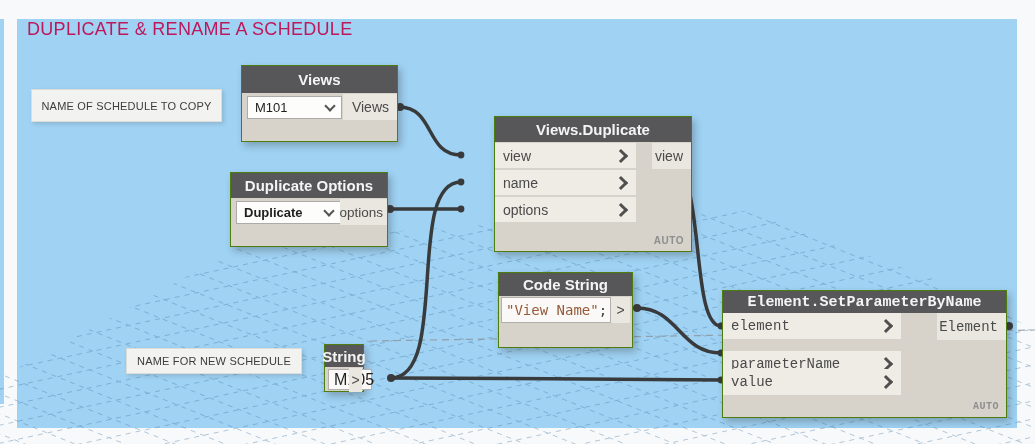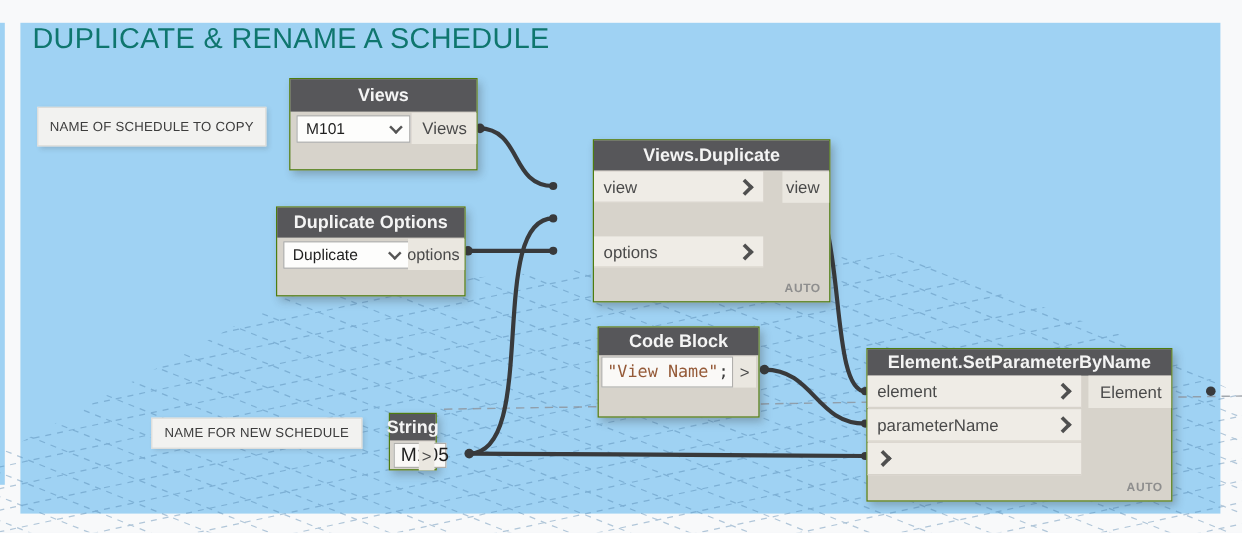--- a/index.html
+++ b/index.html
@@ -1,20 +1,20 @@
 <!DOCTYPE html>
 <html><head>
 <meta charset="utf-8">
 <style>
   html,body{margin:0;padding:0;background:#f8f9fa;}
   #canvas{position:relative;width:1035px;height:444px;overflow:hidden;
           font-family:"Liberation Sans",sans-serif;background:#f8f9fa;}
   
   .group{position:absolute;background:#9fd2f3;}
-  .group-title{position:absolute;font-size:24px;color:#0f766e;letter-spacing:.3px;white-space:nowrap;}
+  .group-title{position:absolute;font-size:18px;color:#be185d;letter-spacing:.3px;white-space:nowrap;}
   
   svg.layer{position:absolute;left:0;top:0;width:1035px;height:444px;pointer-events:none;}
   
   .node{position:absolute;background:#d7d3cb;border:1px solid #4d7c0f;
         box-shadow:3px 4px 7px rgba(50,50,50,.30);box-sizing:border-box;}
   .node-header{position:absolute;left:0;top:0;right:0;background:#57575a;color:#f4f4f4;
         font-weight:bold;font-size:15px;text-align:center;display:flex;align-items:center;justify-content:center;}
   .in-port{position:absolute;left:0;background:#efece6;display:flex;align-items:center;
         padding:0 8px;box-sizing:border-box;border-bottom:1px solid #d7d3cb;}
   .port-label{font-size:14px;color:#4a4a4a;flex:1;}
@@ -160,75 +160,80 @@
       <span>M101</span>
       <span class="chev-down"></span>
     </div>
     <div class="out-port" style="top:28px;width:54px;height:26px;">
         <span>Views</span>
       </div>
   </div>
 
   <div class="node" style="left:230px;top:172px;width:158px;height:75px;">
     <div class="node-header" style="height:25px;">Duplicate Options</div>
-    <div class="dropdown" style="left:5px;top:28px;width:105px;height:23px;">
+    <div class="dropdown" style="left:5px;top:28px;width:105px;height:23px;font-weight:bold;">
       <span>Duplicate</span>
       <span class="chev-down"></span>
     </div>
     <div class="out-port" style="top:26px;width:47px;height:26px;font-size:13.5px;padding:0 4px;">
         <span>options</span>
       </div>
   </div>
 
   <div class="node" style="left:462px;top:116px;width:198px;height:136px;margin-left:32px;">
     <div class="node-header" style="height:25px;">Views.Duplicate</div>
     <div class="in-port" style="top:26px;width:141px;height:26px;">
       <span class="port-label">view</span>
       <span class="chev-right"></span>
     </div>
+    <div class="in-port" style="top:53px;width:141px;height:26px;">
+      <span class="port-label">name</span>
+      <span class="chev-right"></span>
+    </div>
     <div class="in-port" style="top:80px;width:141px;height:26px;">
       <span class="port-label">options</span>
       <span class="chev-right"></span>
     </div>
     <div class="out-port" style="top:26px;width:39px;height:26px;">
         <span>view</span>
       </div>
     <div class="lacing">AUTO</div>
   </div>
 
   <div class="node" style="left:498px;top:272px;width:135px;height:76px;">
-    <div class="node-header" style="height:23px;">Code Block</div>
+    <div class="node-header" style="height:23px;">Code String</div>
     <div class="code-area" style="left:2px;top:24px;width:110px;height:26px;">
       <span class="code-str">"View Name"</span>
         <span>;</span>
     </div>
     <div class="out-port" style="top:24px;right:2px;width:19px;height:26px;justify-content:center;padding:0;">
         <span>&gt;</span>
       </div>
   </div>
 
   <div class="node" style="left:324px;top:344px;width:40px;height:48px;">
     <div class="node-header" style="height:22px;">String</div>
     <div class="text-box" style="left:3px;top:24px;width:44px;height:21px;">M105</div>
     <div class="out-port" style="top:23px;right:1px;width:13px;height:24px;justify-content:center;padding:0;">
         <span>&gt;</span>
       </div>
   </div>
 
-  <div class="node" style="left:722px;top:290px;width:255px;height:128px;">
+  <div class="node" style="left:722px;top:290px;width:285px;height:128px;font-family:Liberation Mono, monospace;">
     <div class="node-header" style="height:22px;">Element.SetParameterByName</div>
     <div class="in-port" style="top:22px;width:178px;height:27px;">
       <span class="port-label">element</span>
       <span class="chev-right"></span>
     </div>
-    <div class="in-port" style="top:50px;width:178px;height:27px;">
+    <div class="in-port" style="top:60px;width:178px;height:27px;">
       <span class="port-label">parameterName</span>
       <span class="chev-right"></span>
     </div>
     <div class="in-port" style="top:78px;width:178px;height:27px;">
+      <span class="port-label">value</span>
       <span class="chev-right"></span>
     </div>
     <div class="out-port" style="top:22px;width:69px;height:27px;">
         <span>Element</span>
       </div>
     <div class="lacing">AUTO</div>
   </div>
 
 </div>
 

